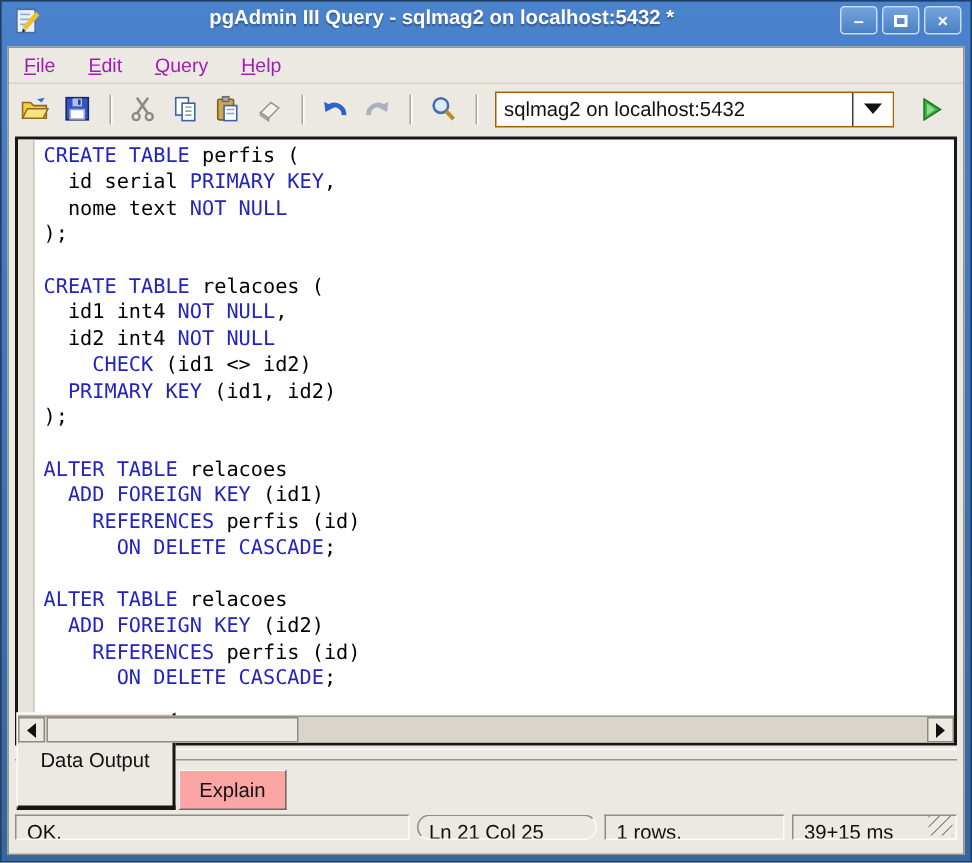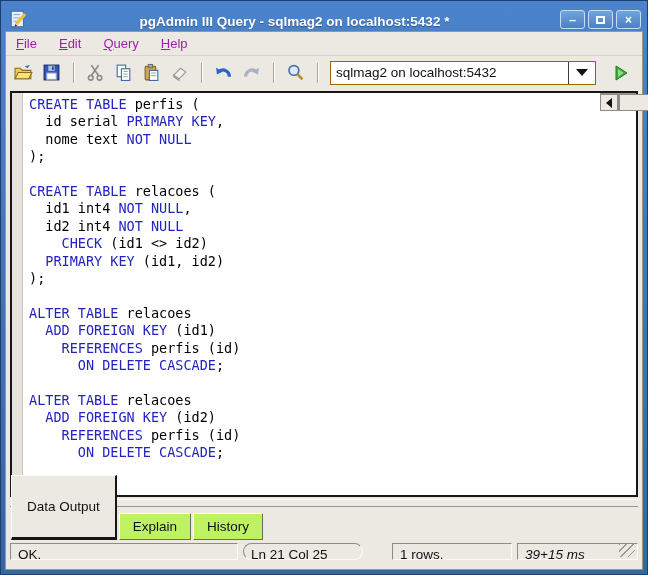--- a/index.html
+++ b/index.html
@@ -8,21 +8,21 @@
 
   .window{
     width:648px; height:575px;
     background:linear-gradient(to bottom,#4a82cc,#34679f);
     padding:3px 4px 4px 4px;
     display:flex; flex-direction:column;
     border:1px solid #1c3f6e;
   }
 
   
-  .titlebar{ height:27px; display:flex; align-items:flex-end; padding:0 2px 2px 4px; }
+  .titlebar{ height:27px; display:flex; align-items:flex-start; padding:0 2px 2px 4px; }
   .titlebar .app-icon{ width:20px; height:20px; flex:0 0 auto; }
   .title-text{
     flex:1; text-align:center; color:#fff; font-weight:bold; font-size:13.5px;
     text-shadow:0 1px 1px rgba(0,0,0,.35);
     white-space:nowrap; overflow:hidden;
   }
   .winbtns{ display:flex; gap:3px; }
   .winbtn{
     width:25px; height:19px; border-radius:3px;
     background:linear-gradient(to bottom,#74a4de,#4b80c4);
@@ -49,21 +49,21 @@
   .combo{ margin-left:2px; width:266px; height:24px; background:#fff; border:1px solid #a16207; display:flex; align-items:stretch; }
   .combo-text{ flex:1; padding:3px 5px 0 5px; font-size:13.5px; color:#111; white-space:nowrap; overflow:hidden; }
   .combo-btn{ width:27px; border-left:1px solid #3c3c3c; display:flex; align-items:center; justify-content:center; background:#fff; }
   .caret-down{ width:0; height:0; border-left:6px solid transparent; border-right:6px solid transparent; border-top:7px solid #111; }
   .playwrap{ margin-left:8px; }
 
   
   .editor-frame{
     margin:2px 4px 0 4px; flex:1; min-height:0;
     border:2px solid #161616; background:#fff;
-    display:flex; flex-direction:row;
+    display:flex; flex-direction:column;
   }
   .editor{ flex:1; display:flex; min-height:0; overflow:hidden; cursor:text; }
   .gutter{ width:11px; background:#e7e4dd; border-right:1px solid #c9c5bc; }
   .code{ flex:1; padding:3px 2px 0 6px; font-family:"DejaVu Sans Mono","Liberation Mono",monospace;
     font-size:13.5px; line-height:17.4px; white-space:pre; overflow:hidden; }
   .code-line{ min-height:17.4px; }
   .kw{ color:var(--kw-color,#2323bf); }
   .pl{ color:var(--code-color,#000); }
 
   .hscroll{ height:18px; border-top:1px solid #9b978d; background:#d9d5cc; display:flex; position:relative; }
@@ -72,40 +72,40 @@
   .sbtn.right{ margin-left:auto; }
   .arrow-l{ width:0;height:0;border-top:5px solid transparent;border-bottom:5px solid transparent;border-right:6px solid #111; }
   .arrow-r{ width:0;height:0;border-top:5px solid transparent;border-bottom:5px solid transparent;border-left:6px solid #111; }
   .sthumb{ position:absolute; left:19px; top:0; width:168px; height:17px;
     background:#ece9e2; border:1px solid #8f8b82; }
 
   
   .splitter{ height:8px; margin:2px 4px 0 4px; border-top:1px solid #fff; border-bottom:1px solid #999488; }
   .tabs{ height:33px; display:flex; align-items:flex-end; padding-left:5px; }
   .tab{
-    padding:5px 13px 5px 13px; margin-right:2px; background:#bef264;
+    padding:5px 13px 5px 13px; margin-right:2px; background:#fca5a5;
     border:1px solid; border-color:#fdfcfa #6e6a60 #6e6a60 #fdfcfa;
     color:#111; cursor:default; font-size:13.5px;
   }
   .tab.active{
     background:#ece9e2; padding:23px 15px;
     border-color:#fdfcfa #161616 #161616 #fdfcfa;
     border-right-width:2px; border-bottom-width:3px;
   }
 
   
   .statusbar{ height:29px; display:flex; gap:5px; padding:3px 4px 9px 4px; }
   .spanel{
     background:#ece9e2; border:1px solid; border-color:#908c82 #fdfcfa #fdfcfa #908c82;
     padding:3px 7px 0 7px; font-size:13.5px; color:#111; white-space:nowrap; overflow:hidden;
   }
   .spanel.s0{ flex:1; }
   .spanel.s1{ width:120px;border-radius:11px; }
-  .spanel.s2{ width:120px;margin-left:24px; }
-  .spanel.s3{ width:121px; position:relative;font-style:italic; }
+  .spanel.s2{ width:120px; }
+  .spanel.s3{ width:110px; position:relative; }
   .grip{ position:absolute; right:2px; bottom:2px; width:16px; height:16px;
     background:repeating-linear-gradient(135deg, transparent 0 2px, #9b978d 2px 3px, transparent 3px 5px);
     cursor:nwse-resize; }
 </style>
 </head>
 <body>
 
 <div class="window">
 
   <div class="titlebar">
@@ -238,21 +238,20 @@
             <span class="arrow-r"></span>
           </div>
       </div>
     </div>
 
     <div class="splitter"></div>
 
     <div class="tabs" id="tabs">
         <div class="tab active">Data Output</div>
         <div class="tab">Explain</div>
-        <div class="tab">History</div>
       </div>
 
     <div class="statusbar" id="statusbar">
         <div class="spanel s0">OK.</div>
         <div class="spanel s1">Ln 21 Col 25</div>
         <div class="spanel s2">1 rows.</div>
         <div class="spanel s3">39+15 ms<div class="grip"></div></div>
       </div>
 
   </div>

